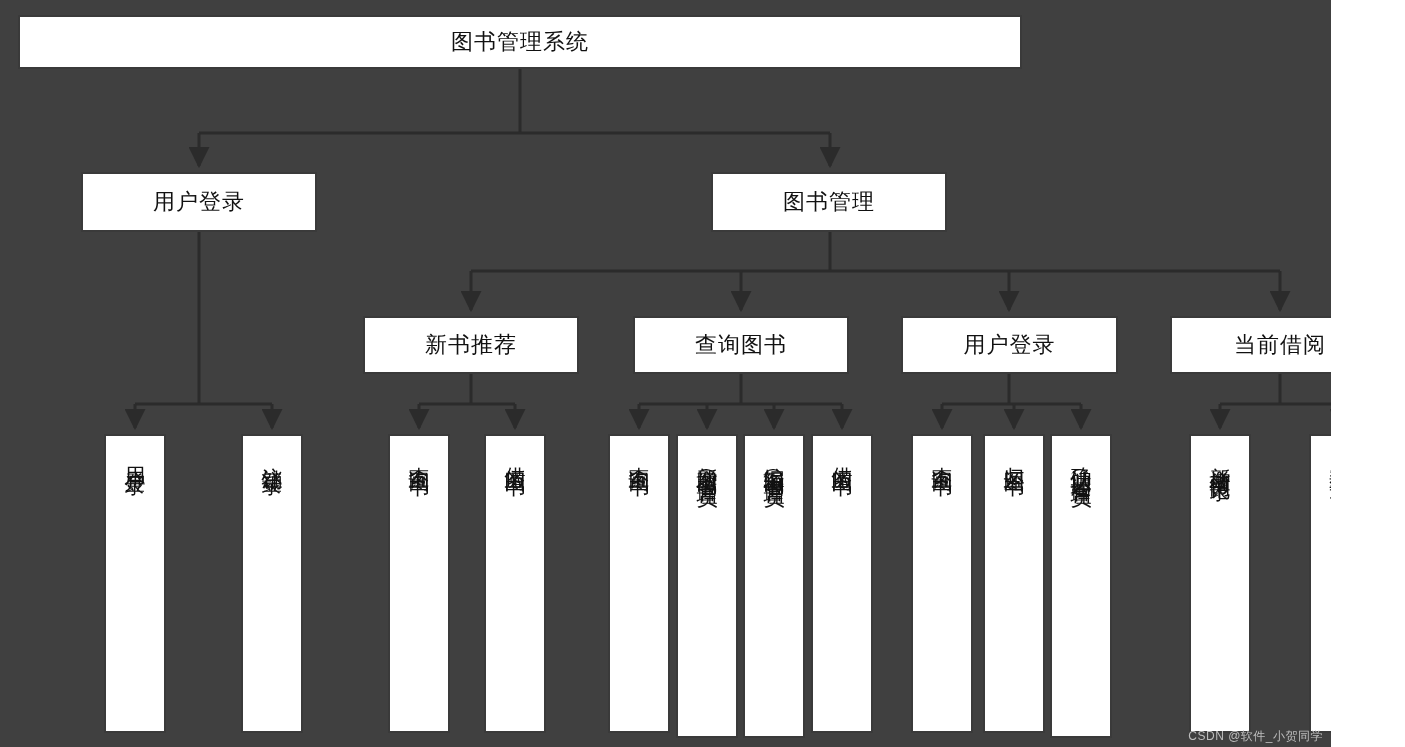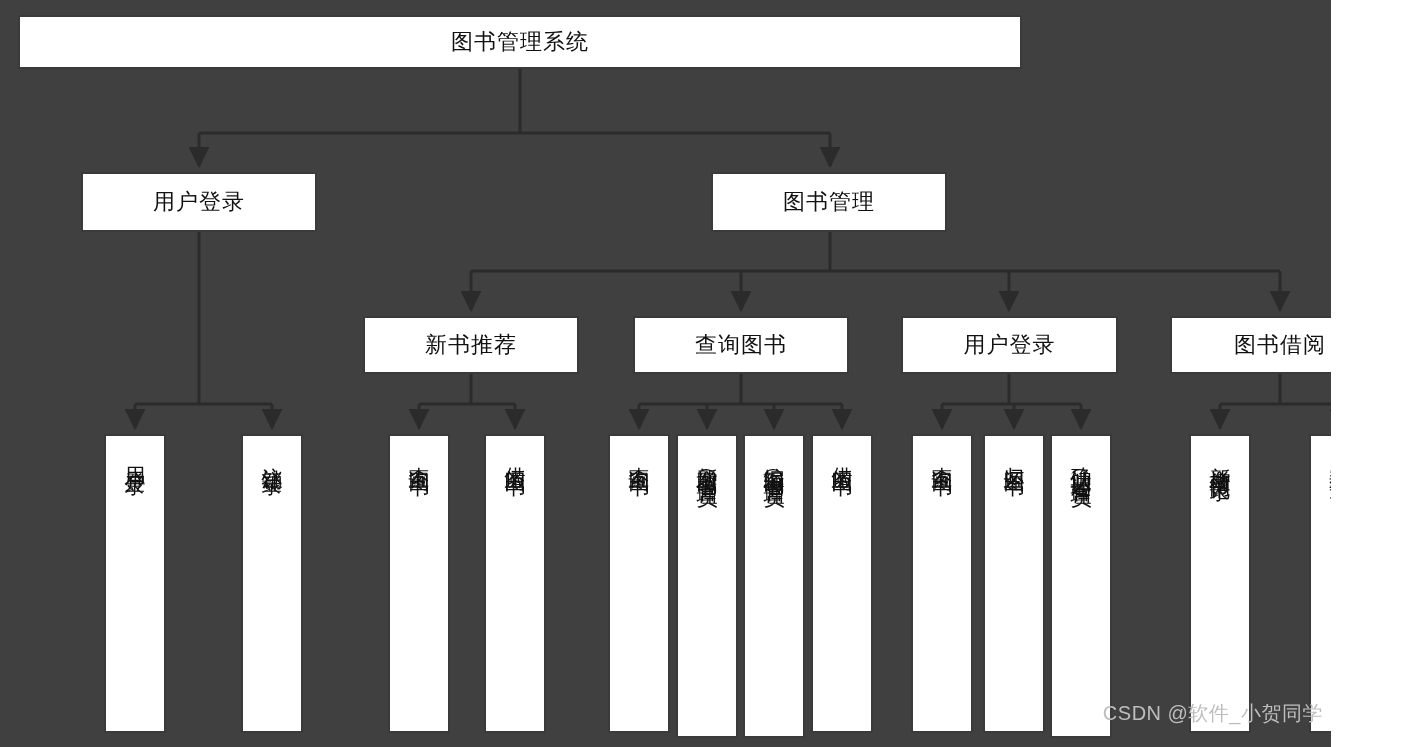--- a/index.html
+++ b/index.html
@@ -47,22 +47,22 @@
     writing-mode: vertical-rl;
     text-orientation: upright;
     font-size: 21px;
     line-height: 1.05;
     letter-spacing: 3px;
     white-space: nowrap;
   }
   .watermark {
     position: absolute;
     right: 8px;
-    bottom: 20px;
-    font-size: 20px;
+    bottom: 2px;
+    font-size: 12px;
     color: #bdbdbd;
     letter-spacing: 0.5px;
     white-space: nowrap;
   }
 </style>
 </head>
 <body>
 
 <div id="diagram-root">
 
@@ -130,21 +130,21 @@
   <div class="node horiz" style="left:711px; top:172px; width:236px; height:60px;">
     <span>图书管理</span>
   </div>
   <div class="node horiz" style="left:633px; top:316px; width:216px; height:58px;">
     <span>查询图书</span>
   </div>
   <div class="node horiz" style="left:901px; top:316px; width:217px; height:58px;">
     <span>用户登录</span>
   </div>
   <div class="node horiz" style="left:1170px; top:316px; width:220px; height:58px;">
-    <span>图书借阅</span>
+    <span>当前借阅</span>
   </div>
 
   <div class="node vert" style="left:104px; top:434px; width:62px; height:299px;">
     <span class="label">用户登录</span>
   </div>
   <div class="node vert" style="left:241px; top:434px; width:62px; height:299px;">
     <span class="label">注销登录</span>
   </div>
   <div class="node vert" style="left:388px; top:434px; width:62px; height:299px;">
     <span class="label">查询图书</span>

